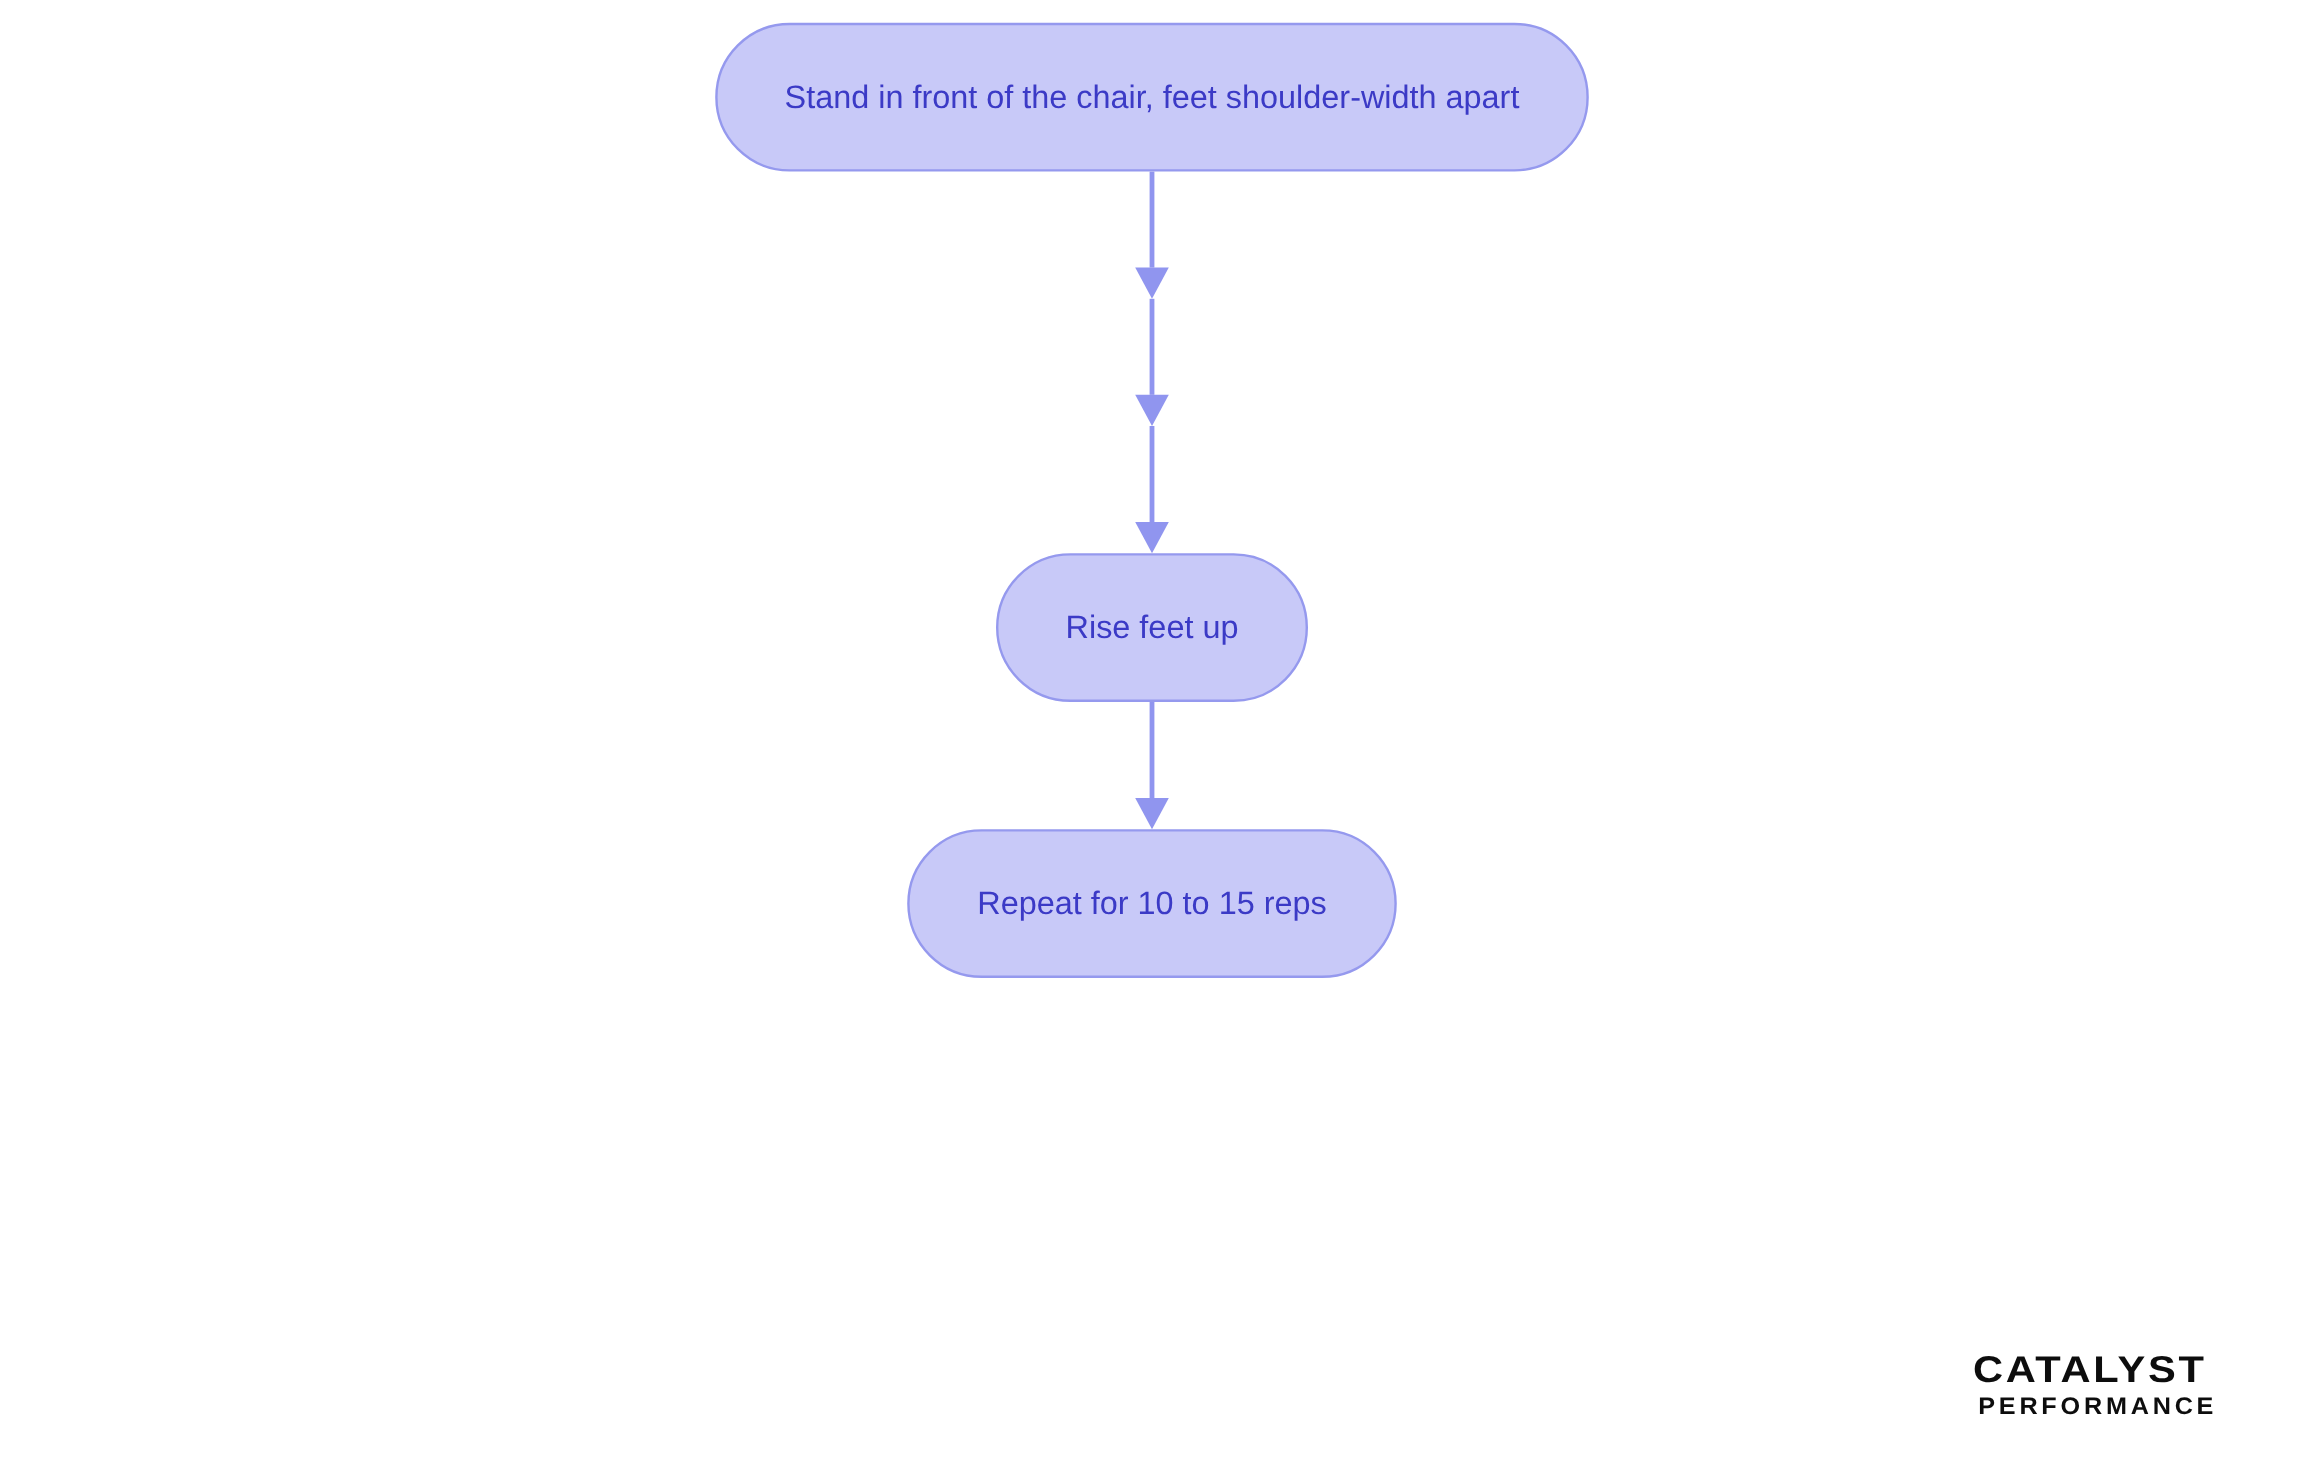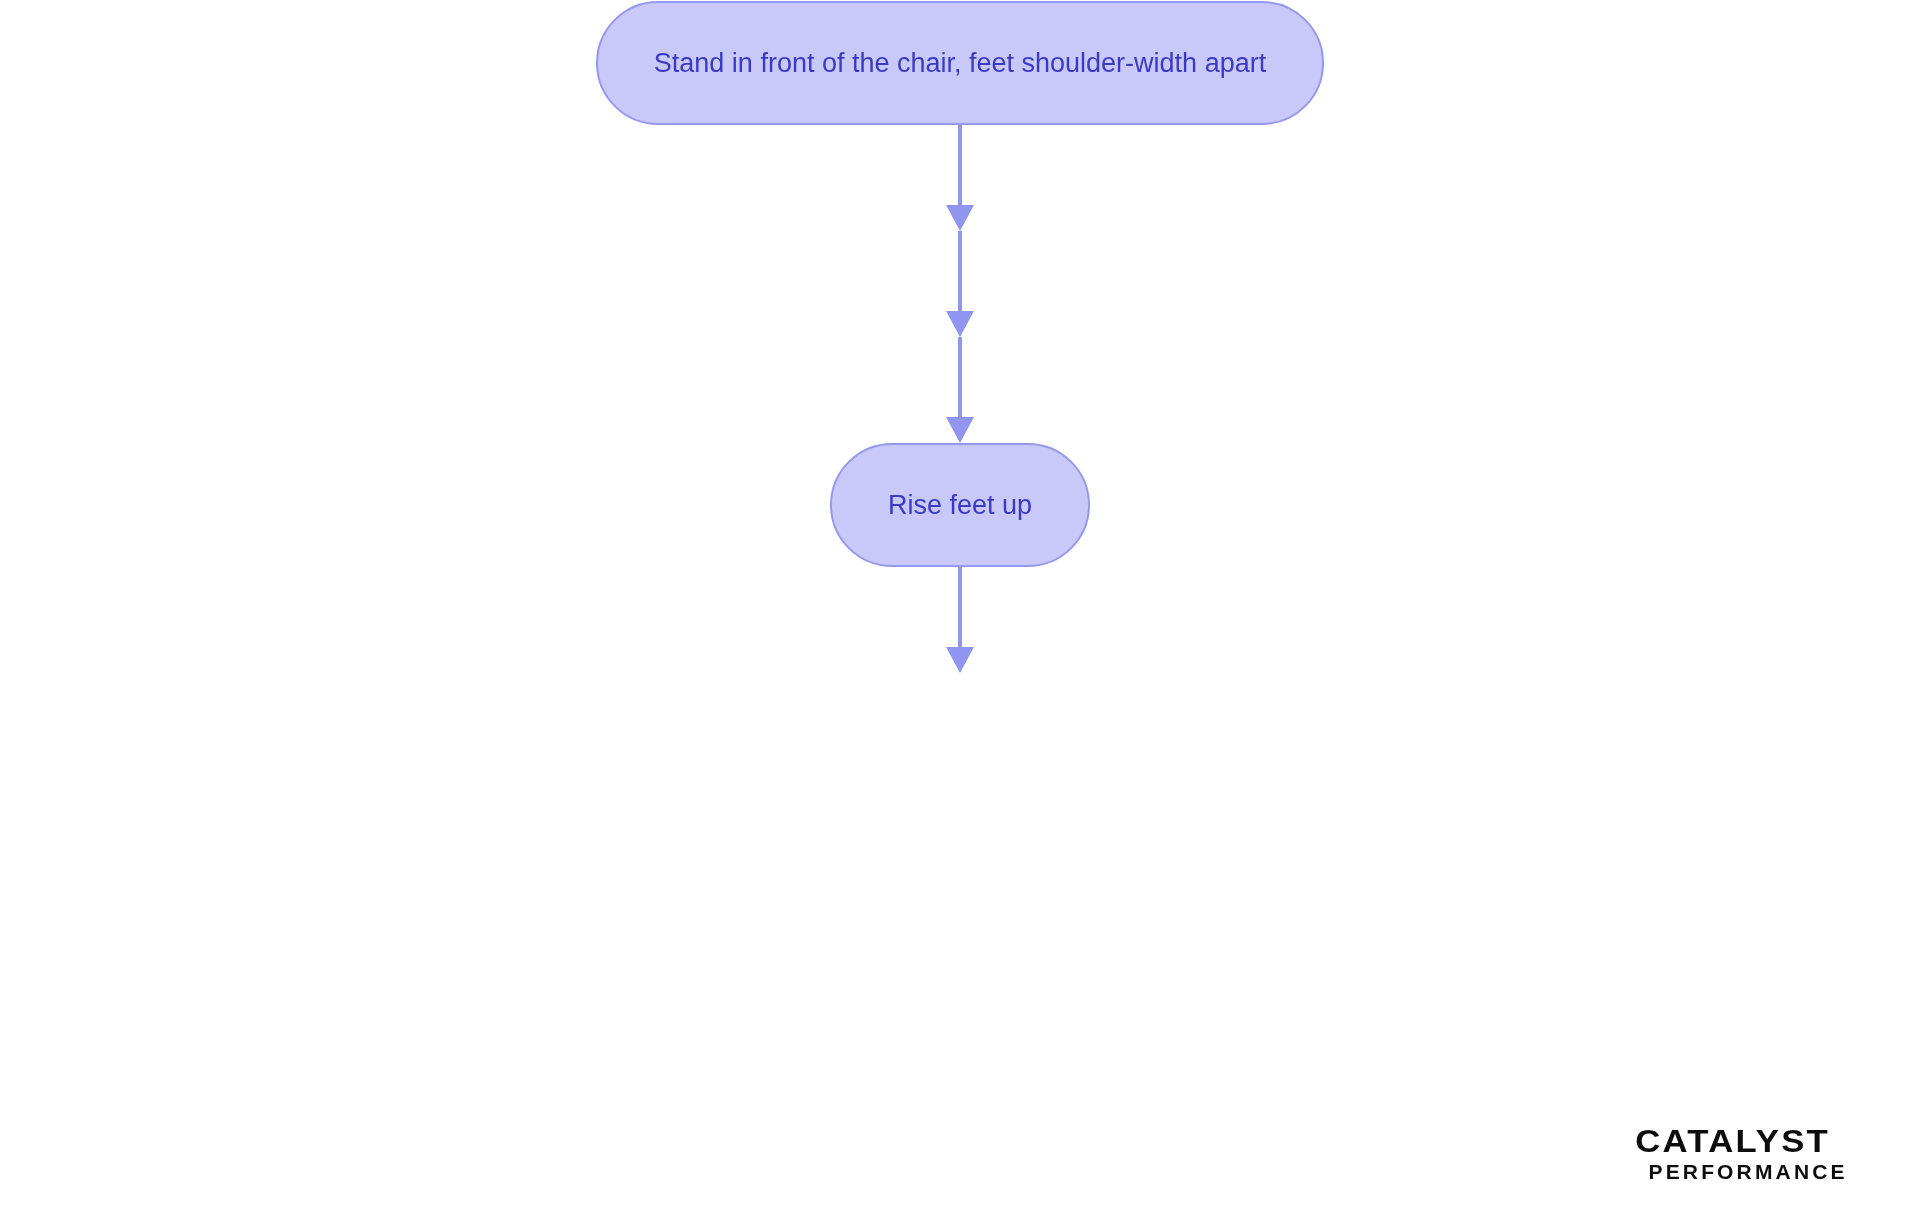--- a/index.html
+++ b/index.html
@@ -12,21 +12,21 @@
     width: 1920px;
     height: 1215px;
     background: var(--background, #ffffff);
     overflow: hidden;
   }
   .flow {
     position: absolute;
     left: 0;
     top: 0;
     width: 100%;
-    padding-top: 1px;
+    padding-top: 19px;
     display: flex;
     flex-direction: column;
     align-items: center;
   }
   .node {
     box-sizing: border-box;
     height: 124px;
     border-radius: 62px;
     background: var(--node-fill, #c8c9f8);
     border: 2px solid var(--node-border, #9599ee);
@@ -56,21 +56,21 @@
     height: 0;
     border-left: 14px solid transparent;
     border-right: 14px solid transparent;
     border-top: 26px solid var(--arrow, #9095ef);
   }
   .brand {
     position: absolute;
     right: 72px;
     bottom: 33px;
     color: var(--brand-text, #0d0d0d);
-    text-align: left;
+    text-align: center;
   }
   .brand-line1 {
     font-size: 31px;
     font-weight: 900;
     letter-spacing: 2px;
     line-height: 1;
     transform: scaleX(1.12);
     transform-origin: right center;
   }
   .brand-line2 {
@@ -113,20 +113,23 @@
 
     <div class="node">
       <span class="node-label">Rise feet up</span>
     </div>
 
     <div class="arrow">
       <div class="arrow-line"></div>
       <div class="arrow-head"></div>
     </div>
 
+    <div class="node">
+      <span class="node-label">Repeat for 10 to 15 reps</span>
+    </div>
 
   </div>
 
   <div class="brand">
     <div class="brand-line1">CATALYST</div>
     <div class="brand-line2">PERFORMANCE</div>
   </div>
 
 </div>
 

